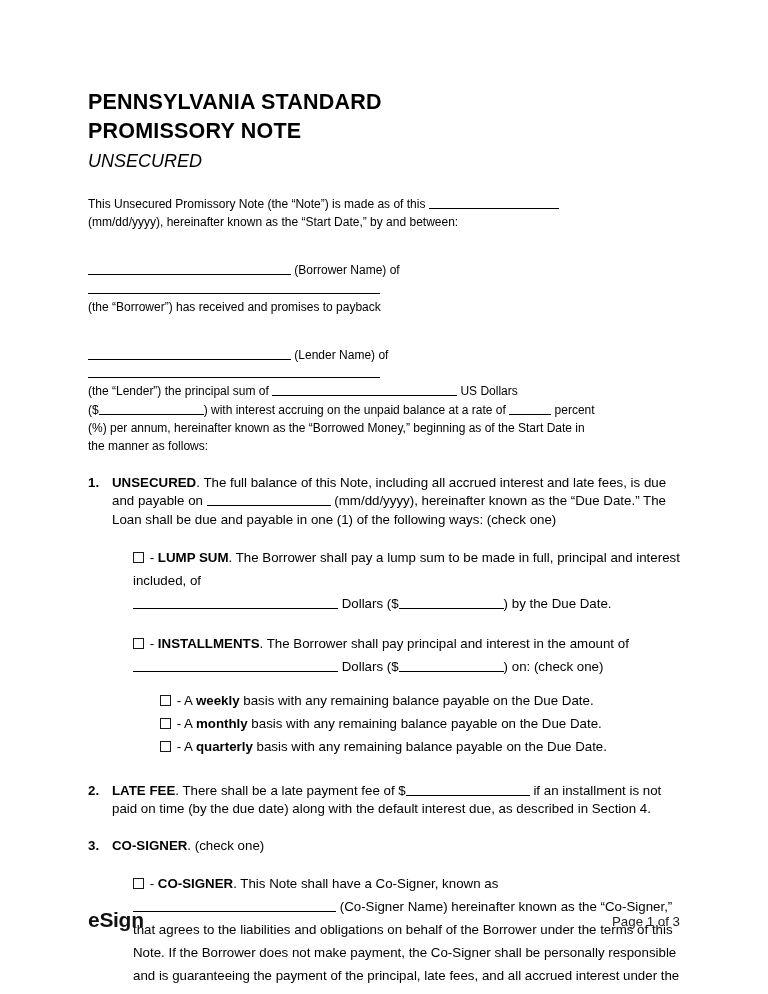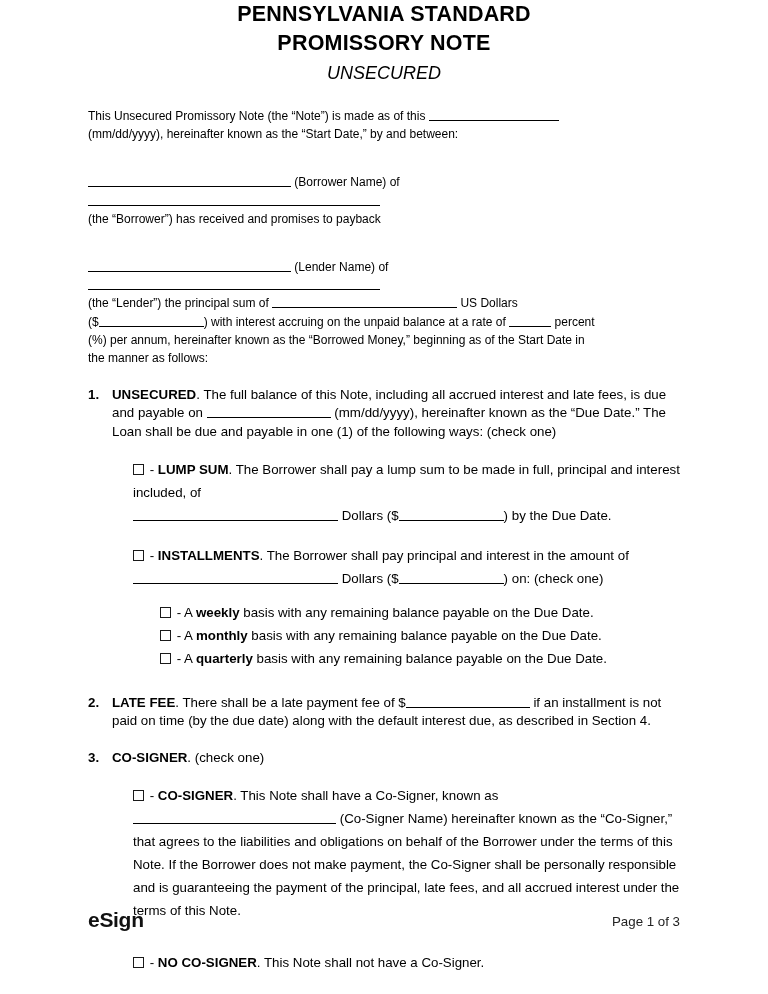--- a/index.html
+++ b/index.html
@@ -26,21 +26,22 @@
   }
   .content {
     position: absolute;
     left: 88px;
     top: 0;
     width: 592px;
   }
 
   
   .title-block {
-    text-align: center;
+    text-align: left;
+    padding-top: 88px;
   }
   .title-line {
     font-size: 21.5px;
     font-weight: bold;
     letter-spacing: 0.2px;
     line-height: 29px;
   }
   .subtitle-line {
     font-size: 18px;
     font-weight: normal;

